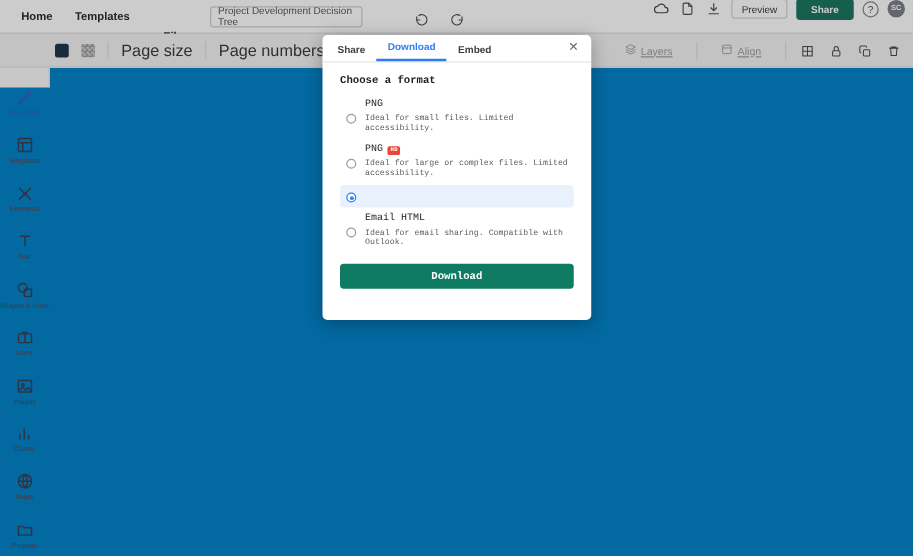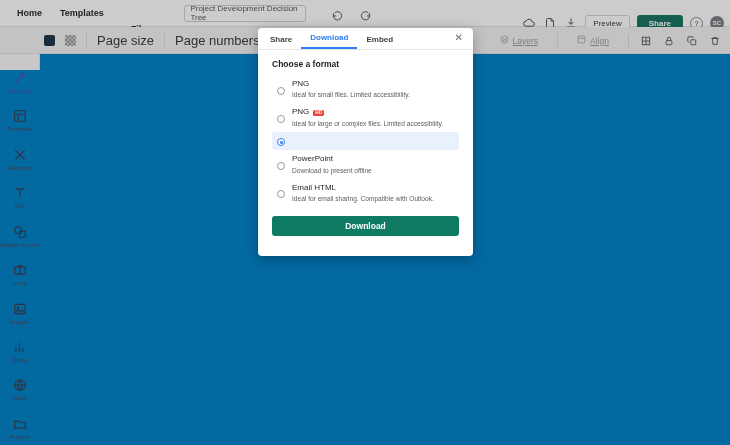--- a/index.html
+++ b/index.html
@@ -17,25 +17,25 @@
   
   .topbar {
     position:absolute; left:0; top:0; width:730px; height:27px;
     background:#ffffff; border-bottom:1px solid #e2e2e2;
     display:flex; align-items:center; padding:0 8px; gap:0;
   }
   .tb-link { font-size:9px; color:#2b2b2b; font-weight:bold; padding:0 9px; cursor:pointer; white-space:nowrap;}
   .tb-file { font-size:9px; color:#2b2b2b; font-weight:bold; padding:0 5px 0 18px; display:flex; align-items:center; gap:3px; cursor:pointer;margin-top:32px;}
   .caret { display:inline-block; width:0;height:0;border-left:3px solid transparent;border-right:3px solid transparent;border-top:3.5px solid #555; }
   .titlebox {
-    margin-left:24px; width:122px; height:17px; border:1px solid #cfcfcf; border-radius:3px;
+    margin-left:8px; width:122px; height:17px; border:1px solid #cfcfcf; border-radius:3px;
     display:flex; align-items:center; padding:0 5px; font-size:8px; color:#5a5a5a; background:#fff;
   }
   .undo-redo { position:absolute; left:330px; top:8px; display:flex; gap:14px; color:#9a9a9a; }
-  .topbar-right { position:absolute; right:6px; top:16px; height:14px; display:flex; align-items:center; gap:7px; }
+  .topbar-right { position:absolute; right:6px; top:0; height:14px; display:flex; align-items:center; gap:7px; }
   .ic { width:14px;height:14px; display:flex; align-items:center; justify-content:center; color:#4a4a4a; cursor:pointer;}
   .ic svg { display:block; }
   .preview-btn {
     border:1px solid #d5d5d5; border-radius:3px; height:16px; padding:0 7px;
     display:flex; align-items:center; font-size:8px; color:#3b3b3b; background:#fff; cursor:pointer;
   }
   .share-btn {
     background:#0f7b63; color:#fff; border-radius:3px; height:17px; padding:0 12px;
     display:flex; align-items:center; font-size:8px; font-weight:bold; cursor:pointer;
   }
@@ -75,21 +75,21 @@
   .modal {
     position:absolute; left:258px; top:28px; width:215px; height:228px;
     background:#ffffff; border-radius:4px; box-shadow:0 3px 14px rgba(0,0,0,0.28);
     z-index:50; overflow:hidden;
   }
   .modal-tabs { height:22px; border-bottom:1px solid #e6e6e6; display:flex; align-items:flex-end; padding:0 12px; position:relative;}
   .mtab { font-size:8px; font-weight:bold; color:#3f3f3f; padding:0 9px 5px 9px; cursor:pointer; }
   .mtab:first-child { padding-left:0; }
   .mtab.active { color:#2e7ef0; border-bottom:2px solid #2e7ef0;}
   .modal-close { position:absolute; right:10px; top:4px; font-size:10px; color:#6b6b6b; cursor:pointer;}
-  .modal-body { padding:9px 14px 0 14px;}
+  .modal-body { padding:9px 14px 0 14px;font-family:Liberation Mono, monospace;}
   .mb-title { font-size:8.5px; font-weight:bold; color:#1f1f1f; margin-bottom:7px;}
   .opt { display:flex; align-items:center; gap:7px; padding:4px 4px 4px 5px; border-radius:3px; cursor:pointer; margin-bottom:1px;}
   .opt.sel { background:#e9f1fd; }
   .radio { width:8px;height:8px;border:1px solid #9a9a9a;border-radius:50%; margin-top:2px; flex:0 0 auto; background:#fff;}
   .radio.on { border:1px solid #2e7ef0; background:#fff; position:relative;}
   .radio.on:after { content:""; position:absolute; left:1.5px;top:1.5px;width:3px;height:3px;border-radius:50%;background:#2e7ef0;}
   .opt-name { font-size:8px; color:#1f1f1f; display:flex; align-items:center; gap:4px; line-height:1.1; }
   .opt-desc { font-size:6.6px; color:#5d5d5d; margin-top:2.5px; line-height:1.2;}
   .badge-hd { background:#e8443a; color:#fff; font-size:4.6px; font-weight:bold; border-radius:1.5px; padding:0.5px 2px; letter-spacing:0.2px;}
   .info-i { width:7px;height:7px;border:0.8px solid #2e7ef0; border-radius:50%; color:#2e7ef0; font-size:5px; display:flex;align-items:center;justify-content:center; font-style:italic;}
@@ -361,29 +361,20 @@
             <span class="badge-hd">HD</span>
           </span>
           <span class="opt-desc" style="display:block">Ideal for large or complex files. Limited accessibility.</span>
         </span>
       </div>
 
       <div class="opt sel">
         <span class="radio on"></span>
       </div>
 
-      <div class="opt">
-        <span class="radio"></span>
-        <span>
-          <span class="opt-name">
-            <span>PowerPoint</span>
-          </span>
-          <span class="opt-desc" style="display:block">Download to present offline</span>
-        </span>
-      </div>
 
       <div class="opt">
         <span class="radio"></span>
         <span>
           <span class="opt-name">
             <span>Email HTML</span>
           </span>
           <span class="opt-desc" style="display:block">Ideal for email sharing. Compatible with Outlook.</span>
         </span>
       </div>

